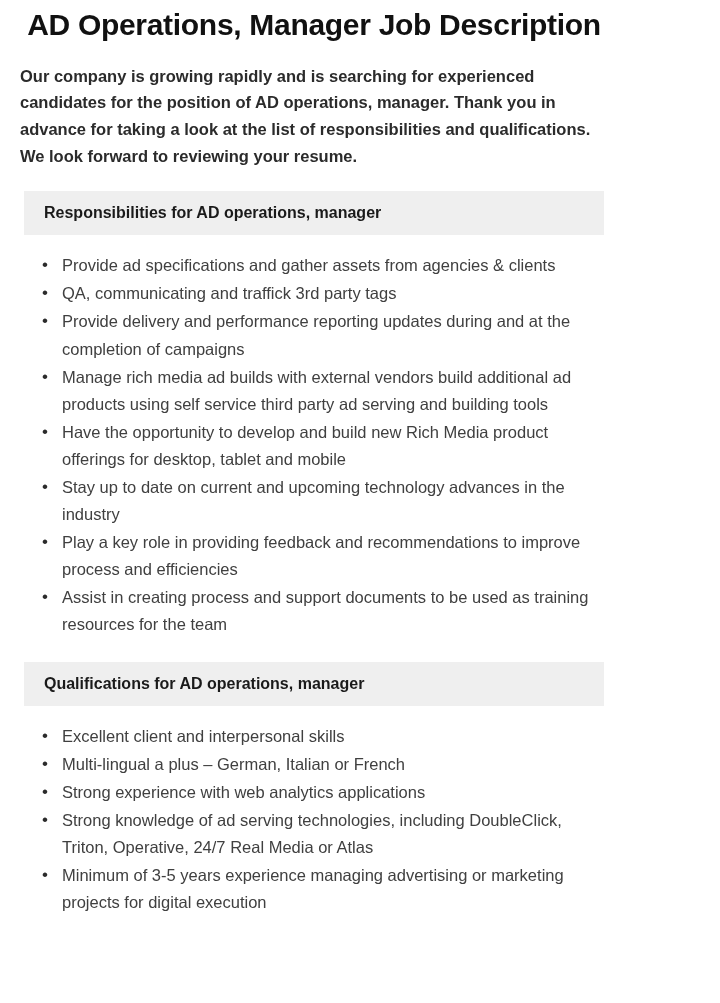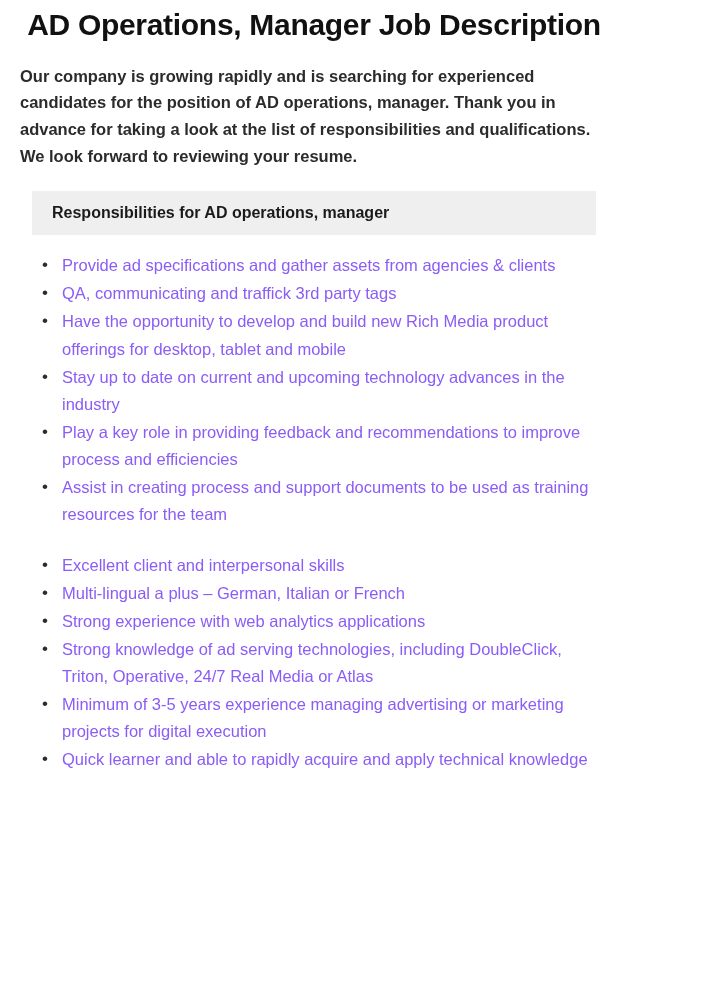--- a/index.html
+++ b/index.html
@@ -39,32 +39,32 @@
     background: #efefef;
     font-size: 16px;
     font-weight: bold;
     color: #1a1a1a;
     padding: 13px 0 13px 20px;
     margin: 0 0 12px 0;
     box-sizing: border-box;
   }
   .section-header-wrap {
     margin: 17px -20px;
-    padding: 0 32px;
+    padding: 0 24px;
   }
   ul.bullets {
     list-style: none;
     margin: 0 0 24px 0;
     padding: 0 0 0 18px;
   }
   ul.bullets li {
     position: relative;
     font-size: 16.5px;
     line-height: 1.64;
-    color: #8b5cf6;
+    color: #404040;
     padding-left: 24px;
     margin-bottom: 1px;
   }
   ul.bullets li::before {
     content: "\2022";
     position: absolute;
     left: 4px;
     top: -1px;
     font-size: 17px;
     color: #2b2b2b;
@@ -81,31 +81,35 @@
 
   <p class="intro">Our company is growing rapidly and is searching for experienced candidates for the position of AD operations, manager. Thank you in advance for taking a look at the list of responsibilities and qualifications. We look forward to reviewing your resume.</p>
 
   <div class="sec-block">
     <div class="section-header-wrap">
       <div class="section-header">Responsibilities for AD operations, manager</div>
     </div>
     <ul class="bullets">
       <li>Provide ad specifications and gather assets from agencies &amp; clients</li>
       <li>QA, communicating and traffick 3rd party tags</li>
+      <li>Provide delivery and performance reporting updates during and at the completion of campaigns</li>
+      <li>Manage rich media ad builds with external vendors build additional ad products using self service third party ad serving and building tools</li>
       <li>Have the opportunity to develop and build new Rich Media product offerings for desktop, tablet and mobile</li>
       <li>Stay up to date on current and upcoming technology advances in the industry</li>
       <li>Play a key role in providing feedback and recommendations to improve process and efficiencies</li>
       <li>Assist in creating process and support documents to be used as training resources for the team</li>
     </ul>
   </div>
 
   <div class="sec-block">
+    <div class="section-header-wrap">
+      <div class="section-header">Qualifications for AD operations, manager</div>
+    </div>
     <ul class="bullets">
       <li>Excellent client and interpersonal skills</li>
       <li>Multi-lingual a plus – German, Italian or French</li>
       <li>Strong experience with web analytics applications</li>
       <li>Strong knowledge of ad serving technologies, including DoubleClick, Triton, Operative, 24/7 Real Media or Atlas</li>
       <li>Minimum of 3-5 years experience managing advertising or marketing projects for digital execution</li>
-      <li>Quick learner and able to rapidly acquire and apply technical knowledge</li>
     </ul>
   </div>
 
 </div>
 
 </body></html>

